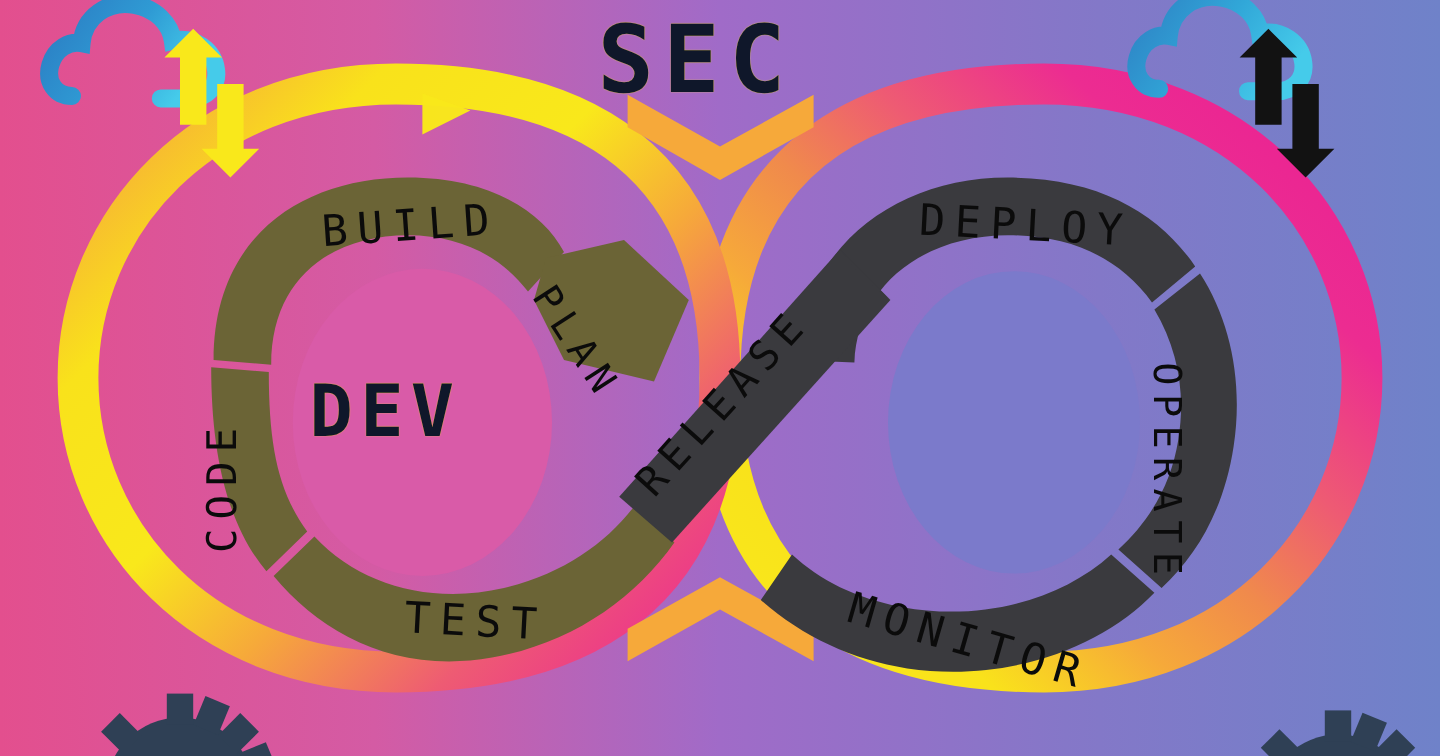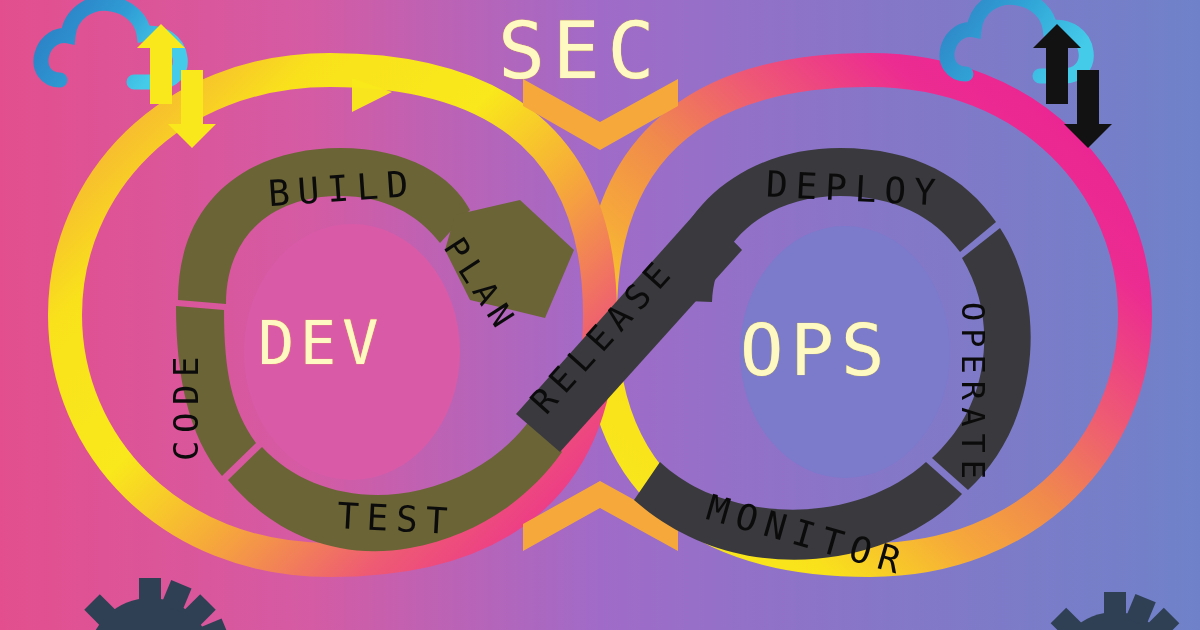--- a/index.html
+++ b/index.html
@@ -16,22 +16,22 @@
     font-family:"DejaVu Sans Mono", monospace;
     font-weight:400;
     color:#0b0b0b;
     white-space:nowrap;
     letter-spacing:0.22em;
     user-select:none;
   }
   .big{
     position:absolute;
     font-family:"DejaVu Sans Mono", monospace;
-    font-weight:400;
-    color:#fef9c3;
+    font-weight:700;
+    color:#0f172a;
     white-space:nowrap;
     letter-spacing:0.10em;
     user-select:none;
     text-shadow:0 0 1px #F7E01D;
   }
 </style>
 </head>
 <body>
 
 <div id="stage">
@@ -244,21 +244,20 @@
       </g>
     </g>
 
     </g>
   </svg>
 
   <div class="big" style="left:498px; top:6px; font-size:78px;">SEC</div>
 
   <div class="big" style="left:258px; top:308px; font-size:60px;">DEV</div>
 
-  <div class="big" style="left:740px; top:308px; font-size:72px;">OPS</div>
 
   <div class="lbl" style="left:268px; top:168px; font-size:36px; transform:rotate(-4deg);">BUILD</div>
 
   <div class="lbl" style="left:130px; top:385px; font-size:34px; transform:rotate(-90deg); transform-origin:50% 50%;">CODE</div>
 
   <div class="lbl" style="left:337px; top:498px; font-size:36px; transform:rotate(3deg);">TEST</div>
 
   <div class="lbl" style="left:452px; top:222px; font-size:32px; transform:rotate(57deg); transform-origin:0% 50%;">PLAN</div>
 
   <div class="lbl" style="left:537px; top:388px; font-size:34px; transform:rotate(-48deg); transform-origin:0% 50%;">RELEASE</div>

